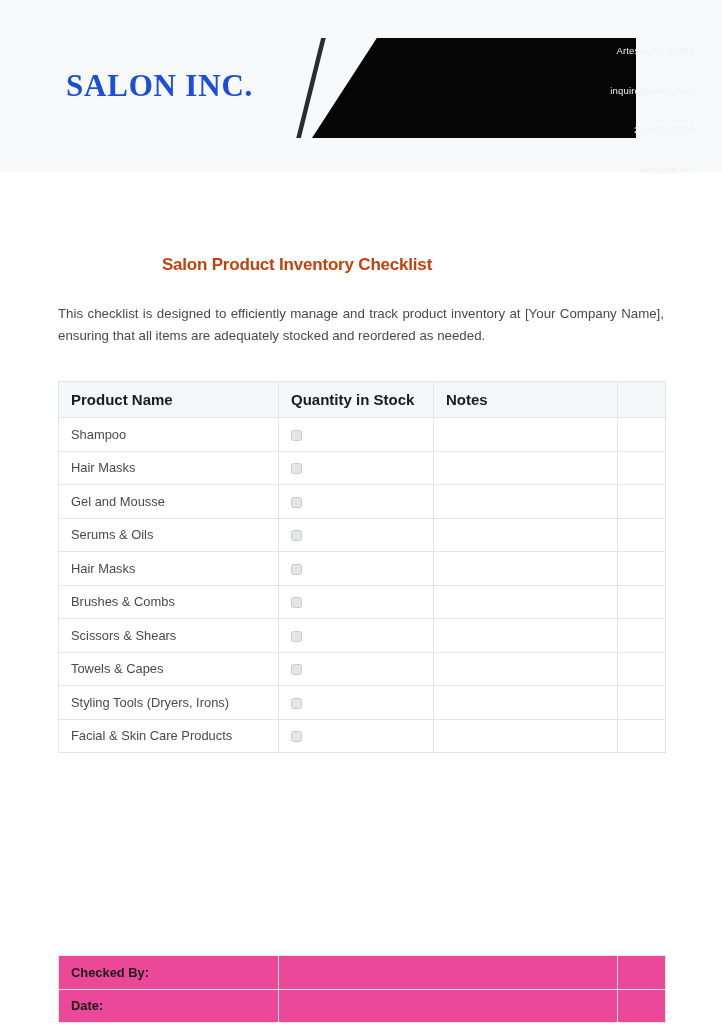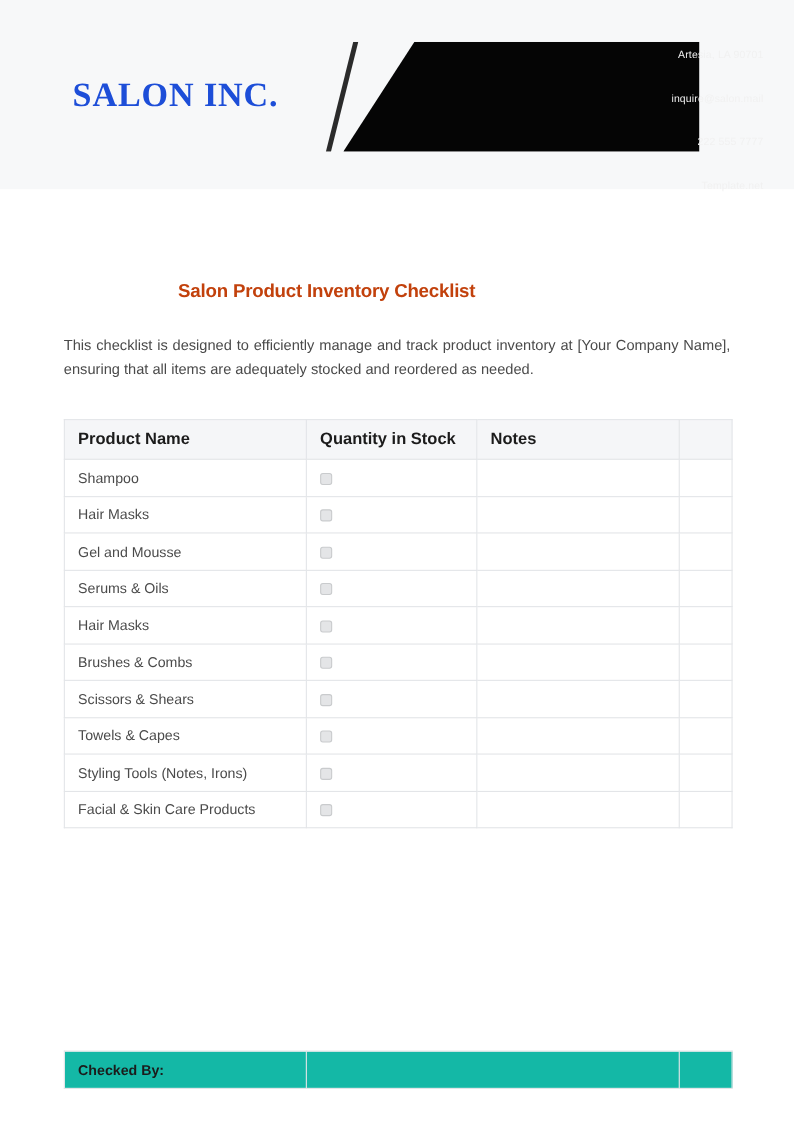--- a/index.html
+++ b/index.html
@@ -158,21 +158,21 @@
     top: 955px;
     width: 607px;
     border-collapse: collapse;
     table-layout: fixed;
   }
   .signoff-table td {
     border: 1px solid #e3e5e8;
     height: 33.5px;
     padding: 0 0 0 12px;
     vertical-align: middle;
-    background: #14b8a6;
+    background: #ec4899;
   }
   .signoff-label {
     width: 220px;
     font-size: 12.9px;
     font-weight: 700;
     color: #1b1b1b;
   }
   .signoff-value { width: 339px; }
   .signoff-extra { width: 48px; }
 </style>
@@ -257,21 +257,21 @@
         <td class="col-notes"></td>
         <td class="col-extra"></td>
       </tr>
       <tr>
         <td class="col-product">Towels &amp; Capes</td>
         <td class="col-qty cell-qty"><span class="checkbox-mark"></span></td>
         <td class="col-notes"></td>
         <td class="col-extra"></td>
       </tr>
       <tr>
-        <td class="col-product">Styling Tools (Notes, Irons)</td>
+        <td class="col-product">Styling Tools (Dryers, Irons)</td>
         <td class="col-qty cell-qty"><span class="checkbox-mark"></span></td>
         <td class="col-notes"></td>
         <td class="col-extra"></td>
       </tr>
       <tr>
         <td class="col-product">Facial &amp; Skin Care Products</td>
         <td class="col-qty cell-qty"><span class="checkbox-mark"></span></td>
         <td class="col-notes"></td>
         <td class="col-extra"></td>
       </tr>
@@ -283,14 +283,19 @@
     <col class="signoff-label-col">
       <col class="signoff-value-col">
       <col class="signoff-extra-col">
   </colgroup>
   <tbody id="signoff-body">
       <tr>
         <td class="signoff-label">Checked By:</td>
         <td class="signoff-value"></td>
         <td class="signoff-extra"></td>
       </tr>
+      <tr>
+        <td class="signoff-label">Date:</td>
+        <td class="signoff-value"></td>
+        <td class="signoff-extra"></td>
+      </tr>
     </tbody>
 </table>
 
 </body></html>

